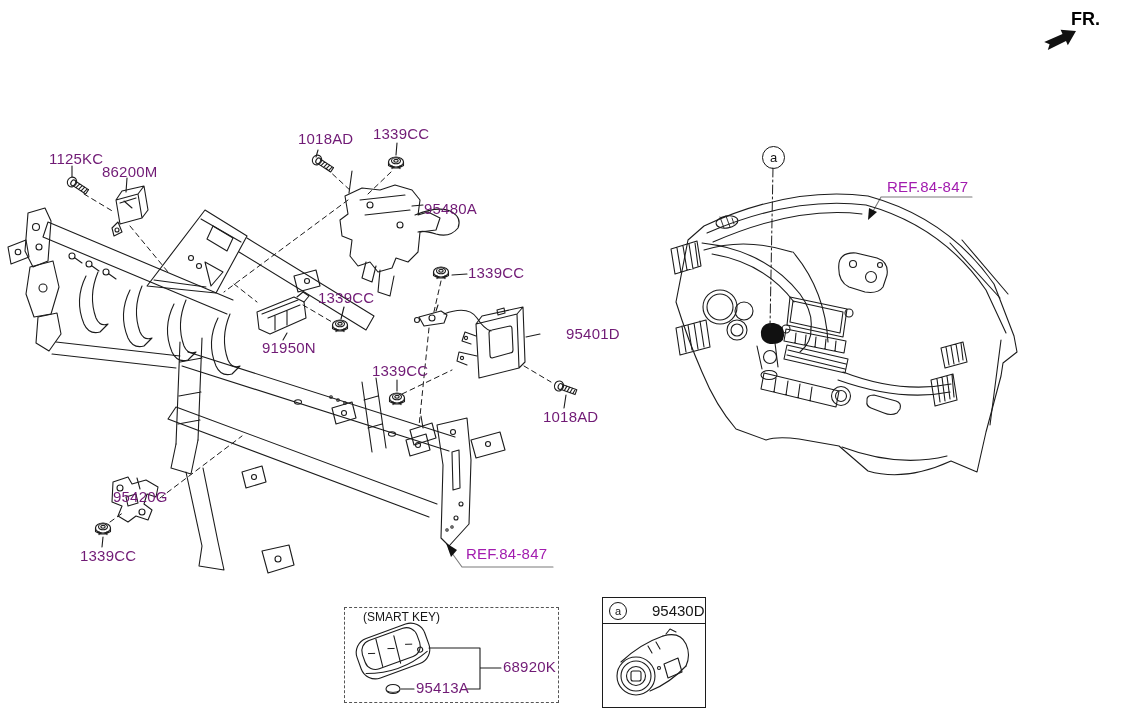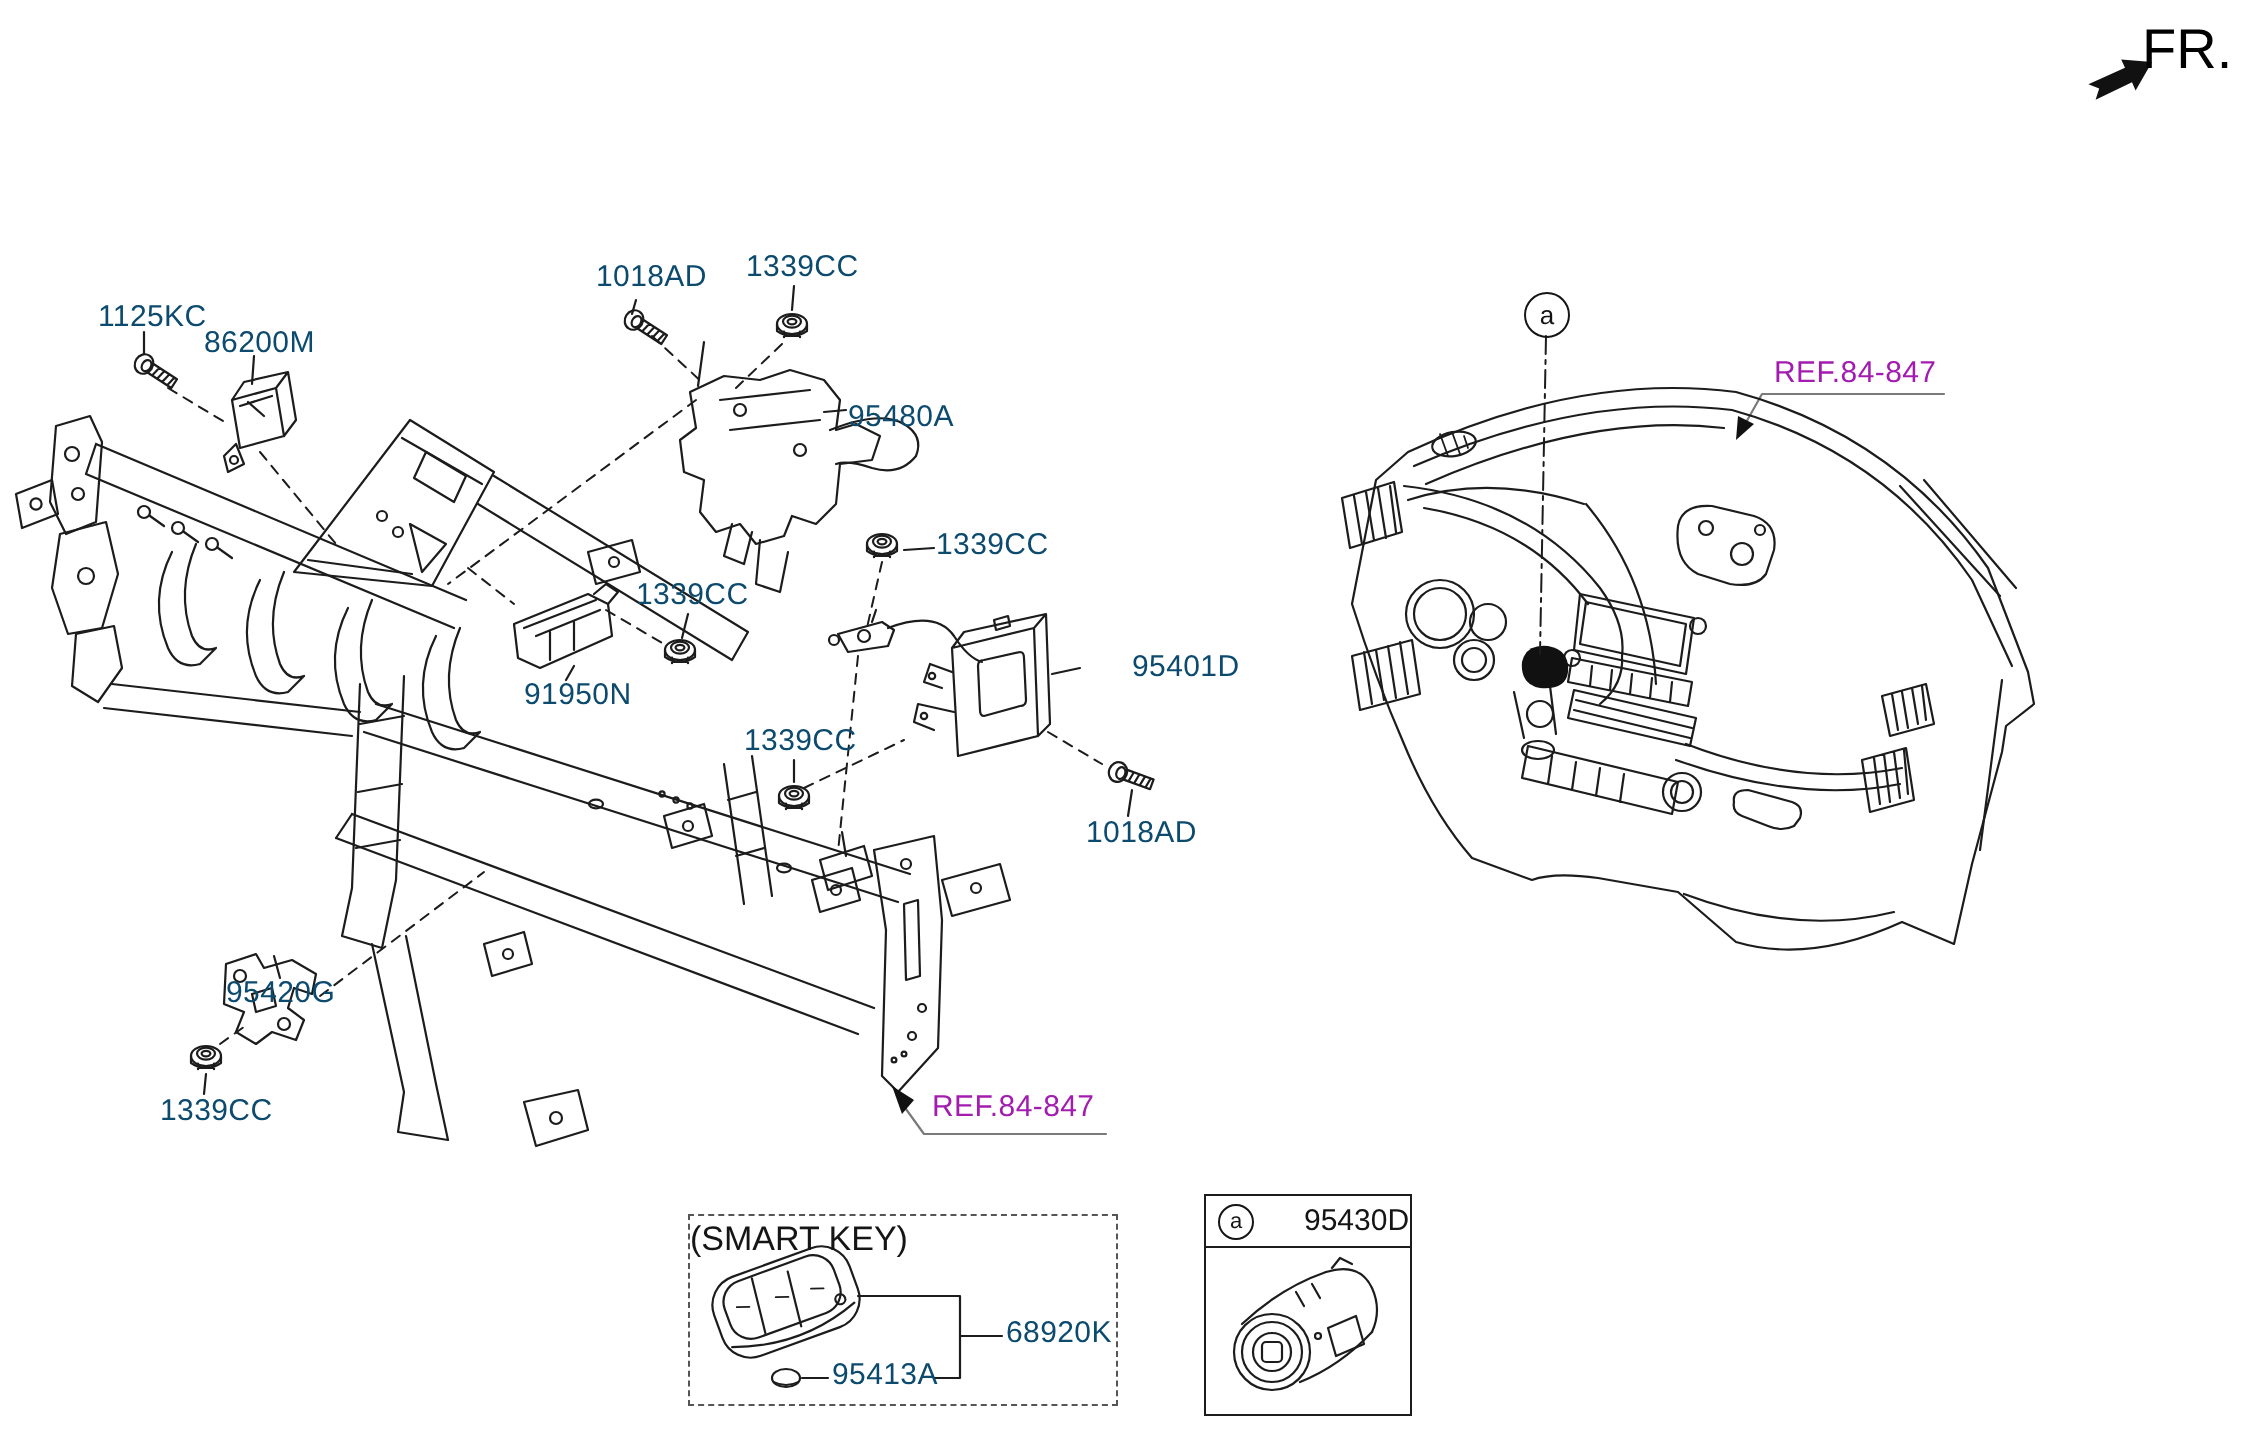--- a/index.html
+++ b/index.html
@@ -6,29 +6,29 @@
   .stage{position:relative;width:1132px;height:727px;background:#fff;overflow:hidden;
          font-family:"Liberation Sans",sans-serif;}
   .art{position:absolute;left:0;top:0;}
   .art path,.art line,.art circle,.art ellipse,.art polyline,.art rect{
       fill:none;stroke:#1c1c1c;stroke-width:1.1;stroke-linejoin:round;stroke-linecap:round;}
   .art .fill{fill:#111;stroke:none;}
   .art .dash{stroke-dasharray:5 4;stroke-width:1;}
   .art .dashdot{stroke-dasharray:9 3 2 3;stroke-width:1;}
   .art .gray{stroke:#7a7a7a;}
   .art .thin{stroke-width:.9;}
-  .lbl{position:absolute;font-size:15px;color:#0c4a6e;white-space:nowrap;letter-spacing:.2px;}
+  .lbl{position:absolute;font-size:15px;color:#701a75;white-space:nowrap;letter-spacing:.2px;}
   .lbl.gray{color:#a21caf;}
-  .fr-label{position:absolute;font-size:28px;font-weight:normal;color:#000;}
+  .fr-label{position:absolute;font-size:18px;font-weight:bold;color:#000;}
   .marker-circle{position:absolute;border:1.4px solid #151515;border-radius:50%;
       display:flex;align-items:center;justify-content:center;color:#151515;background:transparent;}
   .marker-big{left:762px;top:146px;width:21px;height:21px;font-size:13px;}
   .skbox{position:absolute;left:344px;top:607px;width:215px;height:96px;
       border:1.5px dashed #555;box-sizing:border-box;}
-  .sk-title{position:absolute;left:0;top:2px;font-size:17px;color:#151515;}
+  .sk-title{position:absolute;left:18px;top:2px;font-size:12px;color:#151515;}
   .btnbox{position:absolute;left:602px;top:597px;width:104px;height:111px;
       border:1.5px solid #1c1c1c;box-sizing:border-box;}
   .btnbox-header{height:26px;border-bottom:1.4px solid #1c1c1c;display:flex;
       align-items:center;gap:8px;padding-left:6px;box-sizing:border-box;}
   .marker-small{position:static;width:16px;height:16px;font-size:11px;flex:0 0 auto;}
   .btnbox-part{font-size:15px;color:#151515;margin-left:17px;}
 </style>
 </head>
 <body>
 

